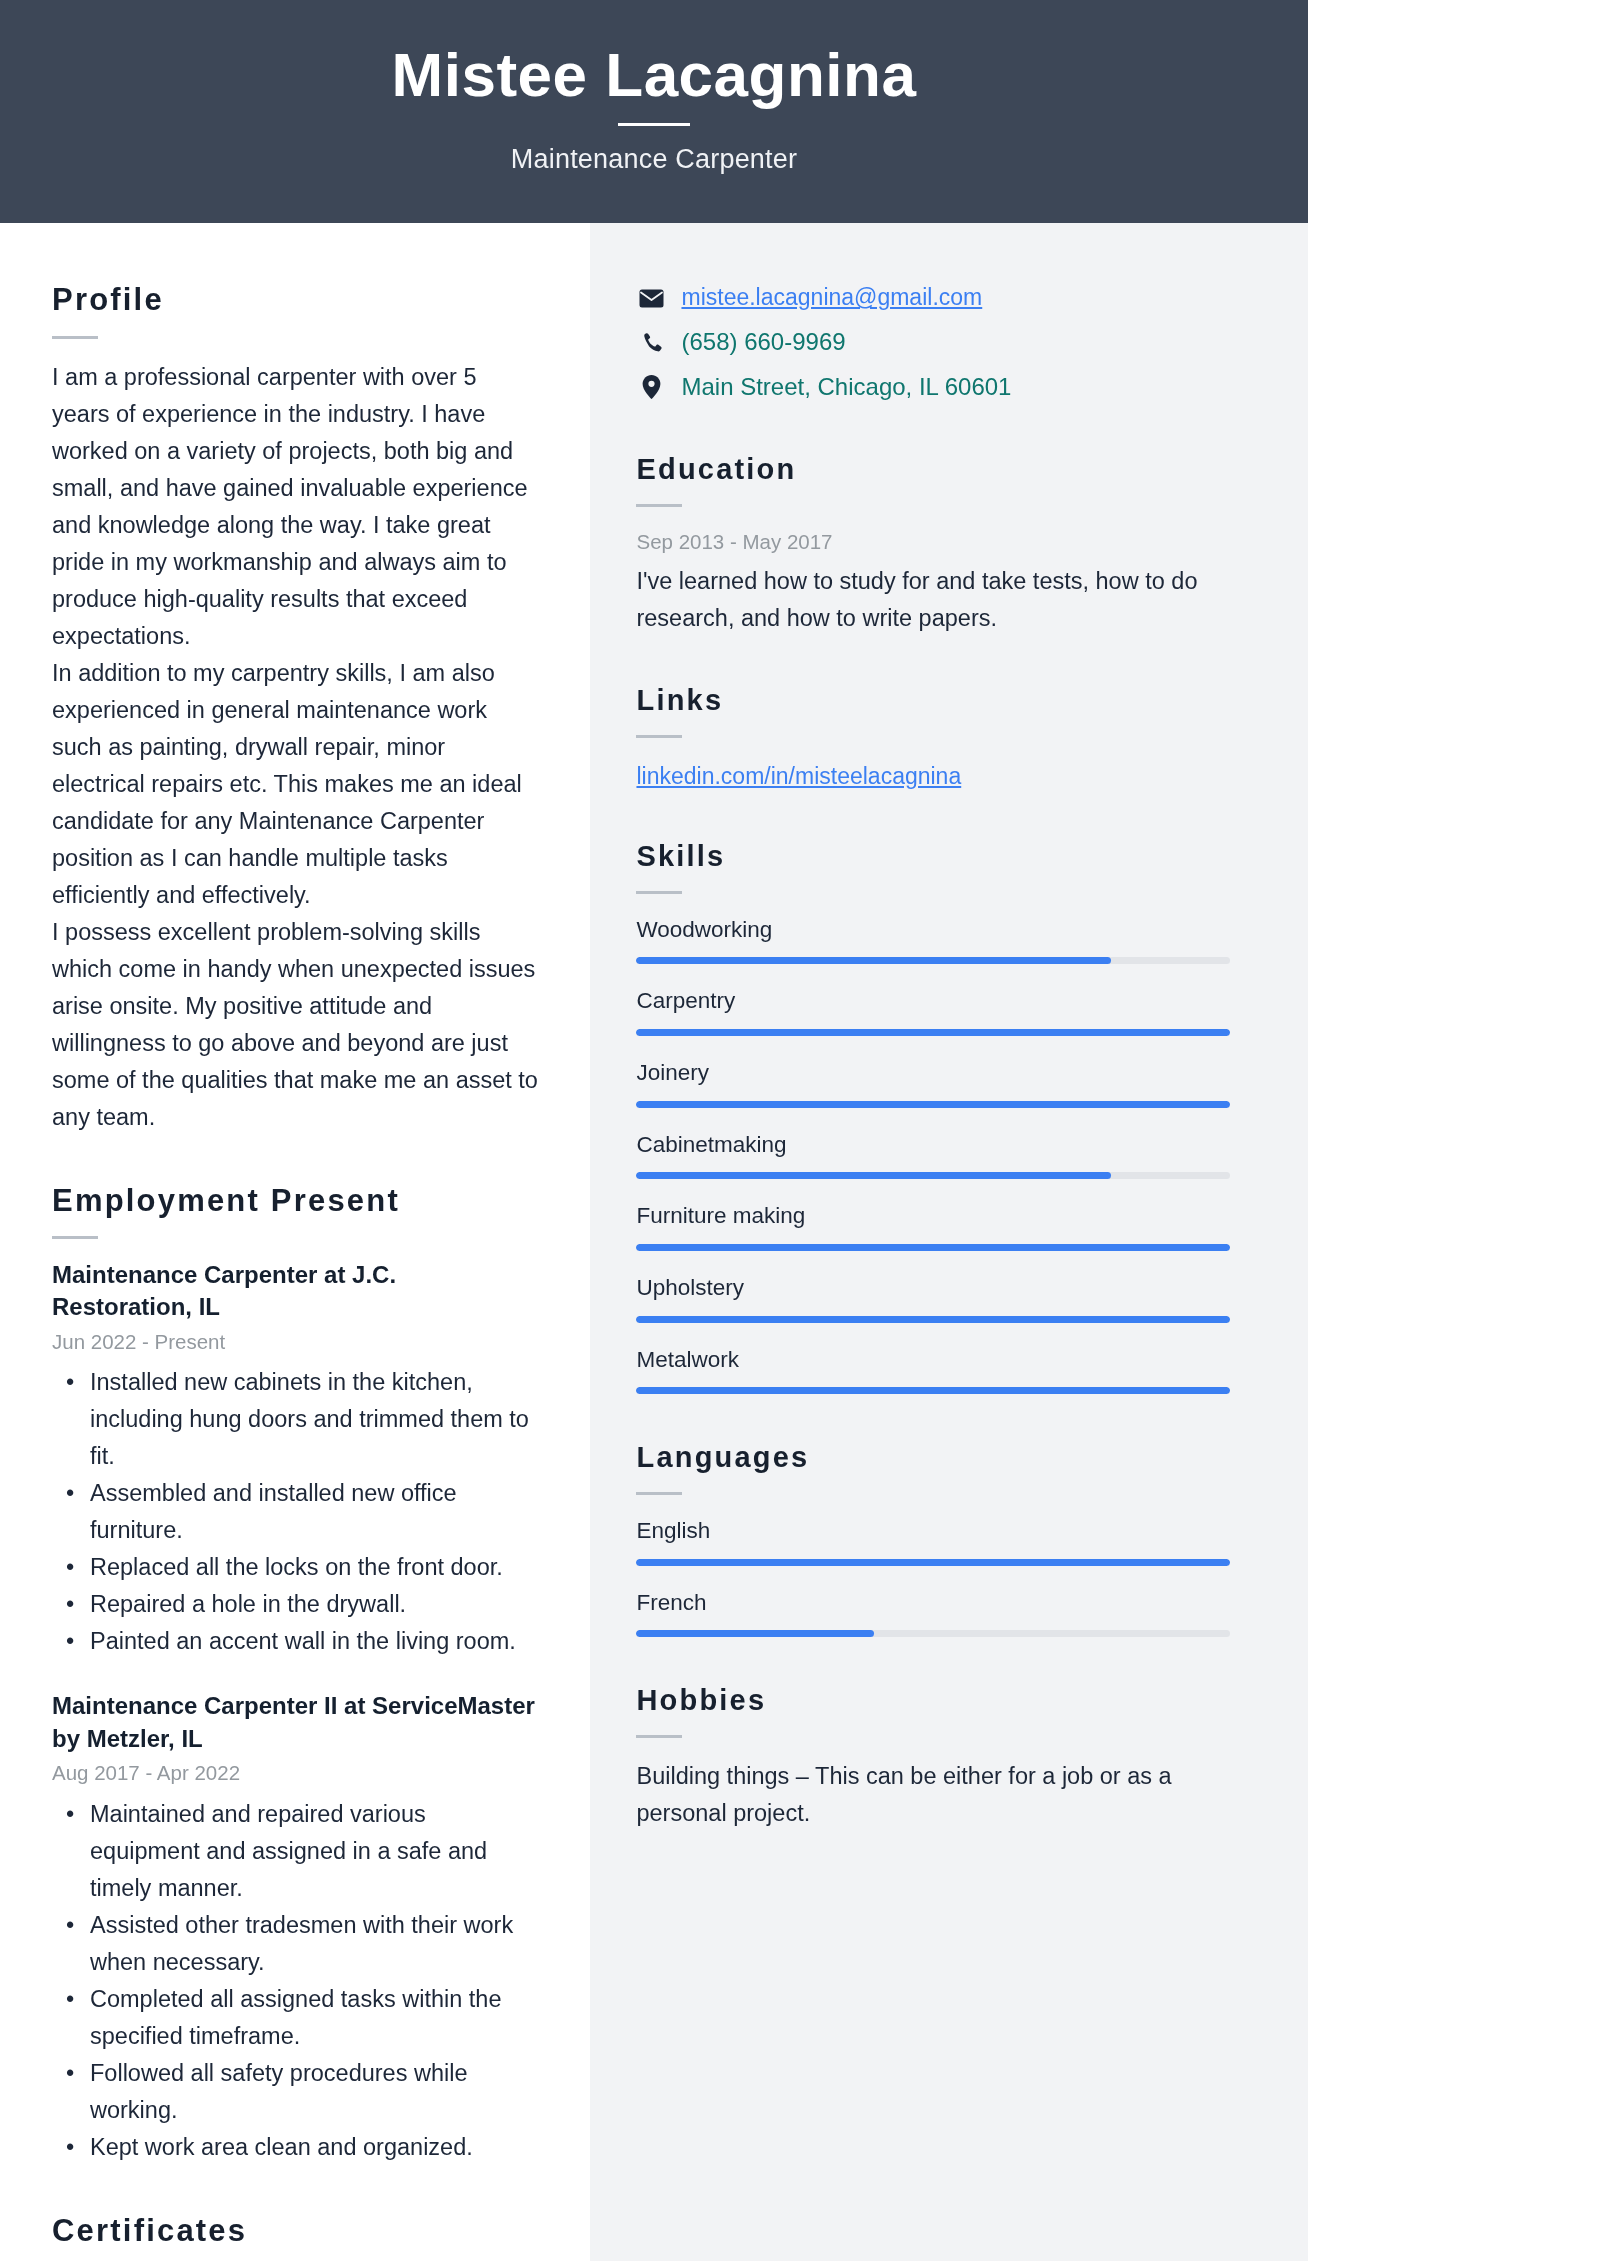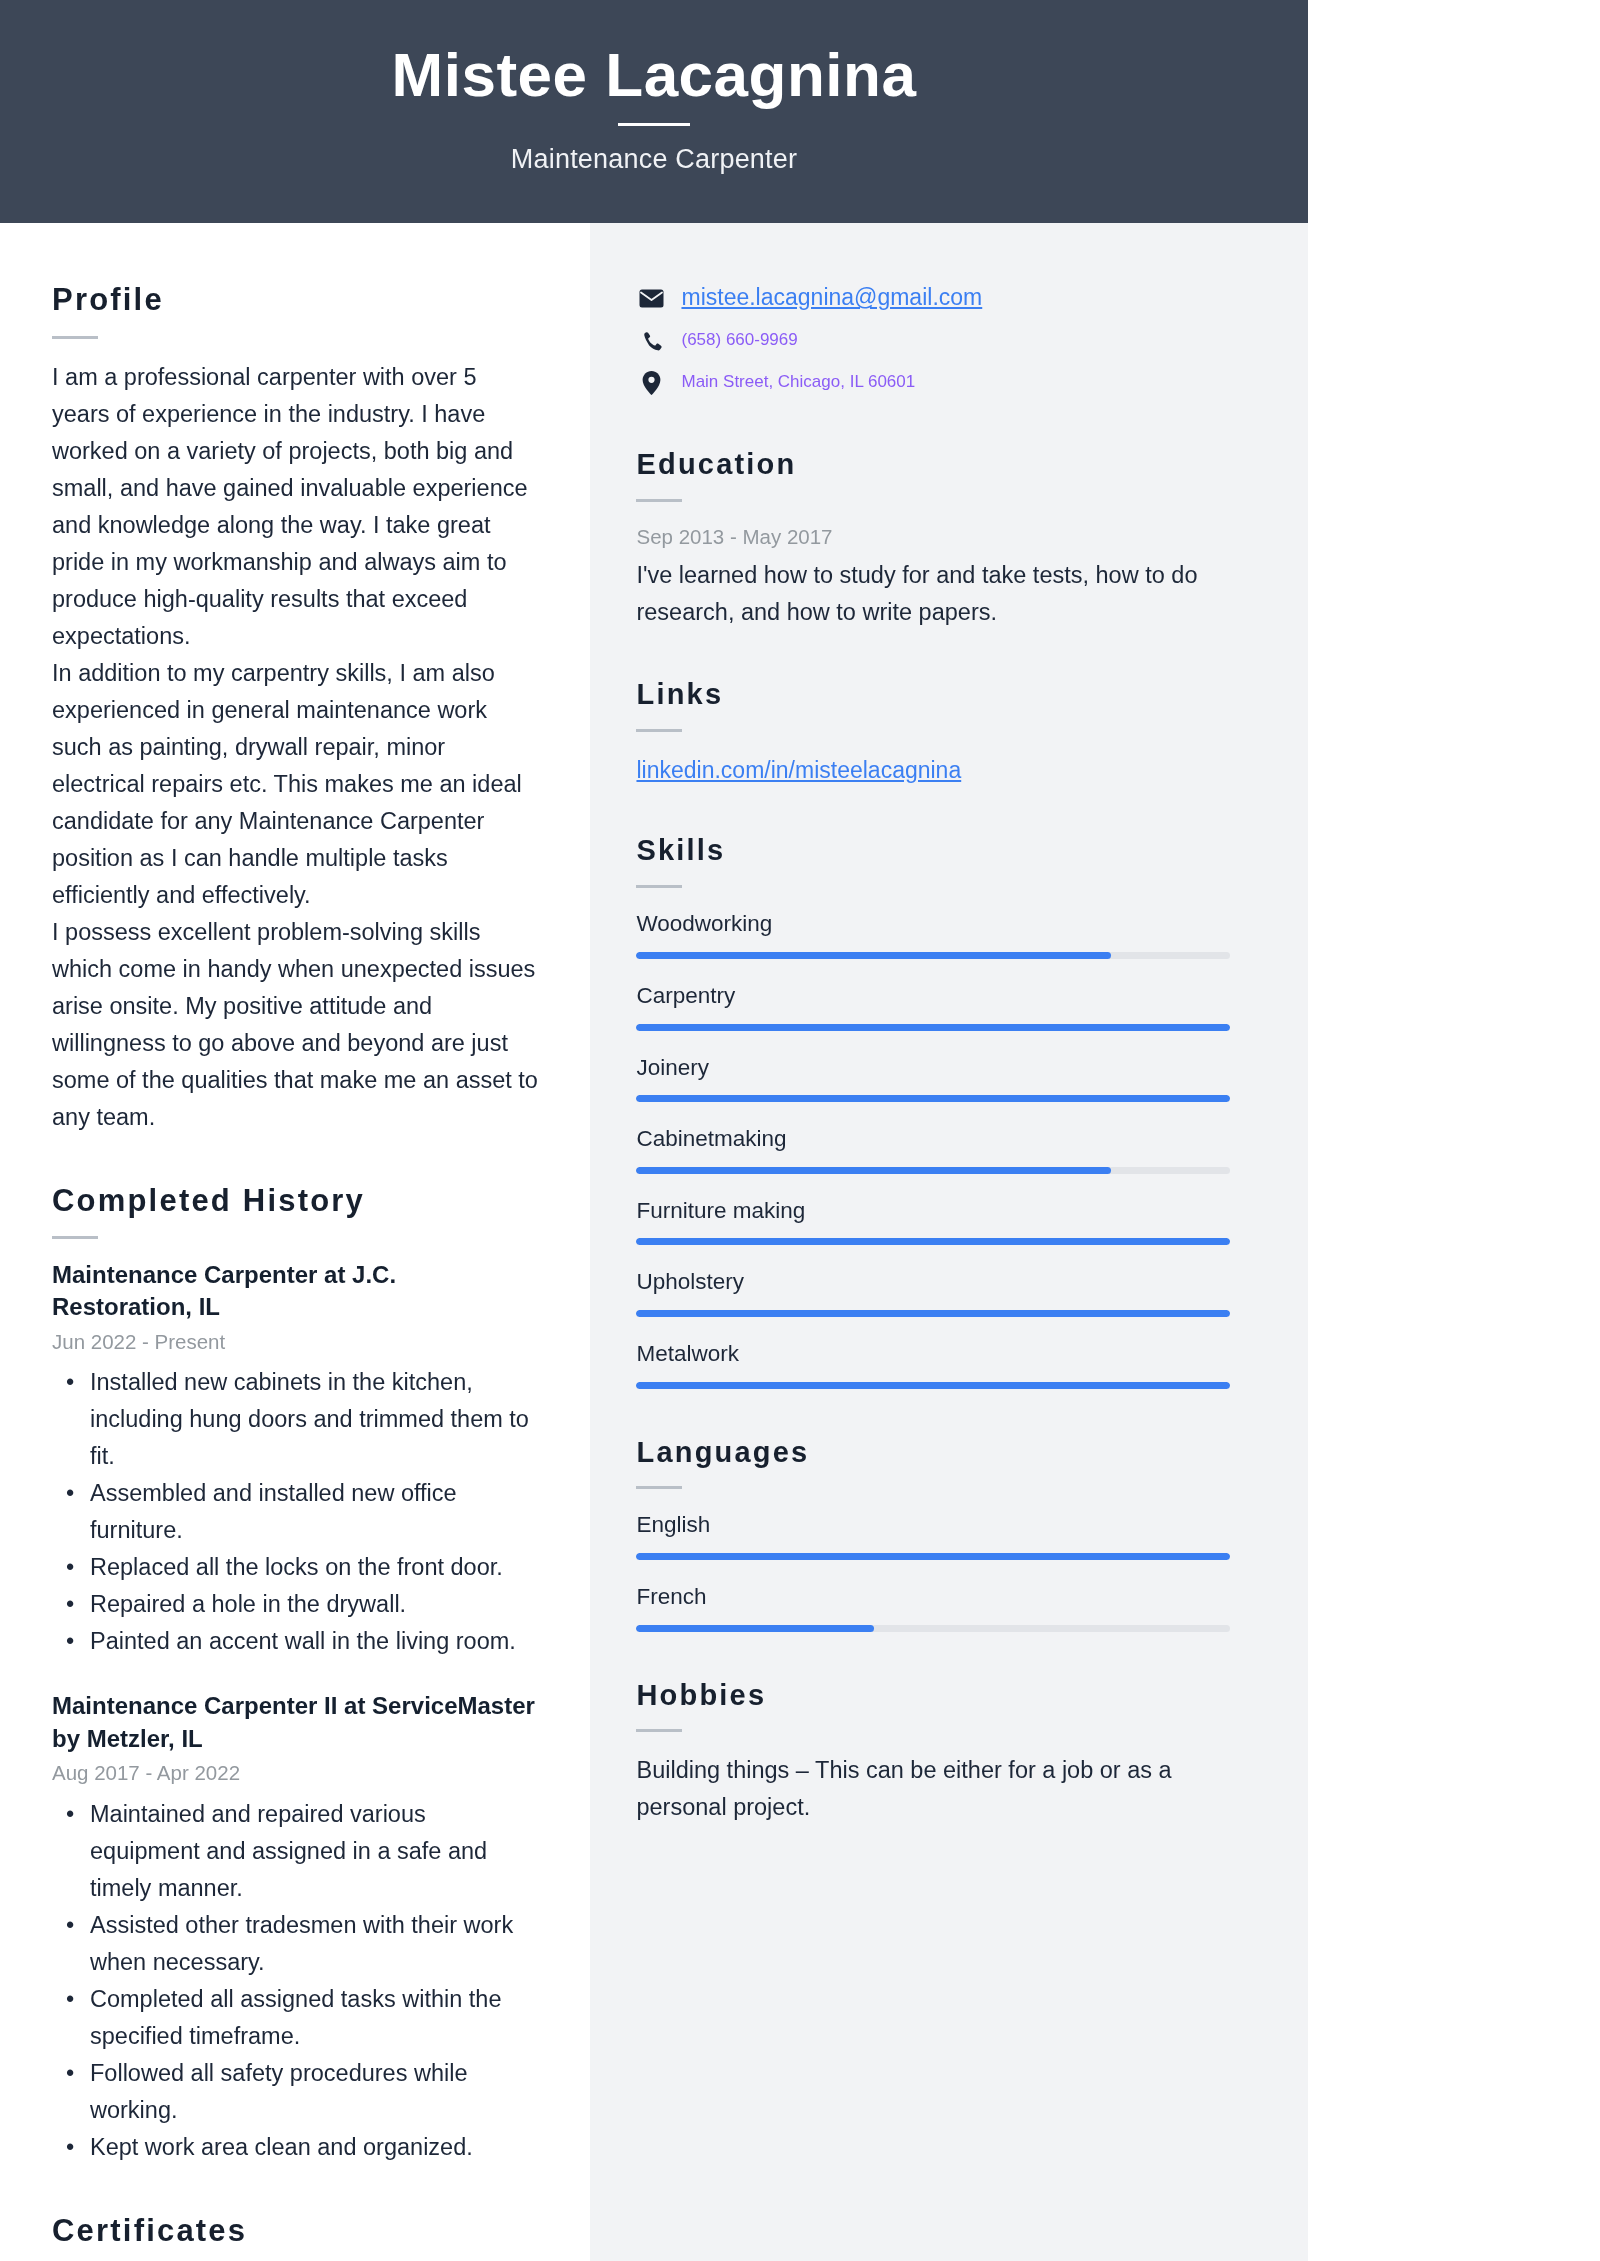--- a/index.html
+++ b/index.html
@@ -140,22 +140,22 @@
   .contact-icon {
     width: 30px;
     min-width: 30px;
     display: flex;
     align-items: center;
     justify-content: center;
     margin-right: 15px;
   }
   .contact-icon svg { display: block; }
   .contact-text {
-    font-size: 17px;
-    color: #8b5cf6;
+    font-size: 24px;
+    color: #0f766e;
     line-height: 1.45;
   }
   a.link, .link {
     color: #3b7ff2;
     text-decoration: underline;
     font-size: 23px;
     line-height: 1.45;
     word-break: break-all;
   }
 
@@ -209,21 +209,21 @@
         <div class="sec-head">Profile</div>
         <div class="sec-rule"></div>
         <div>
           <div class="para">I am a professional carpenter with over 5 years of experience in the industry. I have worked on a variety of projects, both big and small, and have gained invaluable experience and knowledge along the way. I take great pride in my workmanship and always aim to produce high-quality results that exceed expectations.</div>
           <div class="para">In addition to my carpentry skills, I am also experienced in general maintenance work such as painting, drywall repair, minor electrical repairs etc. This makes me an ideal candidate for any Maintenance Carpenter position as I can handle multiple tasks efficiently and effectively.</div>
           <div class="para">I possess excellent problem-solving skills which come in handy when unexpected issues arise onsite. My positive attitude and willingness to go above and beyond are just some of the qualities that make me an asset to any team.</div>
         </div>
       </div>
 
       <div class="sec-block">
-        <div class="sec-head">Completed History</div>
+        <div class="sec-head">Employment Present</div>
         <div class="sec-rule"></div>
 
         <div class="job">
           <div class="entry-title">Maintenance Carpenter at J.C. Restoration, IL</div>
           <div class="entry-date">Jun 2022 - Present</div>
           <ul class="bullets">
             <li>Installed new cabinets in the kitchen, including hung doors and trimmed them to fit.</li>
             <li>Assembled and installed new office furniture.</li>
             <li>Replaced all the locks on the front door.</li>
             <li>Repaired a hole in the drywall.</li>

